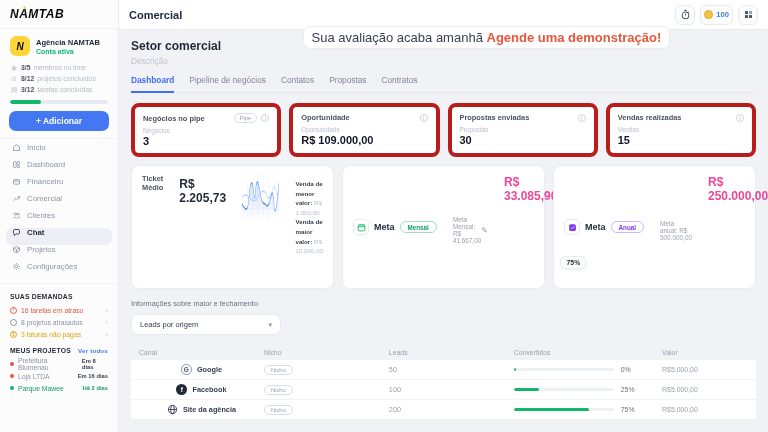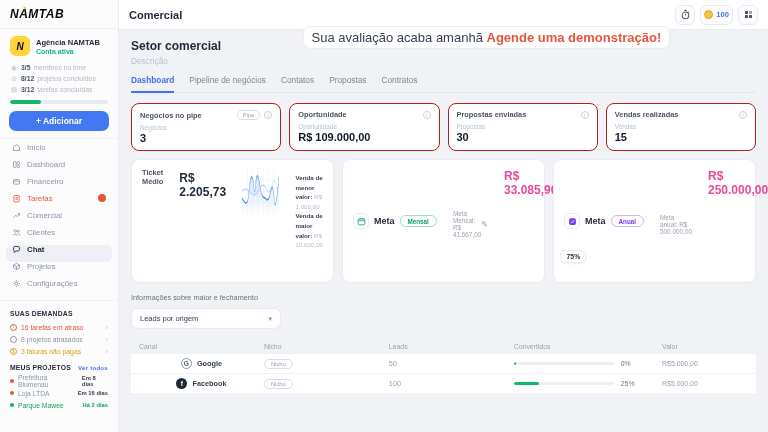--- a/index.html
+++ b/index.html
@@ -69,21 +69,21 @@
   .grid-ic i { background:#4b5563; border-radius:.5px; } .grid-ic i:nth-child(2){ background:#9aa1b0; }
 
   .content { flex:1; padding:9px 12px 0; overflow:hidden; }
   .page-title { font-size:12px; font-weight:700; color:#1f2937; }
   .page-desc { font-size:8.3px; color:#bcc3cf; margin-top:3px; }
   .tabs { display:flex; gap:15px; margin-top:9px; border-bottom:1px solid #e4e7ee; }
   .tab { font-size:8.3px; color:#7d8697; padding-bottom:6px; cursor:pointer; }
   .tab.active { color:#3f6df5; font-weight:700; border-bottom:2px solid #3f6df5; margin-bottom:-1px; }
 
   .kpis { display:flex; gap:8px; margin-top:10px; }
-  .kpi { flex:1; background:#fff; border:1px solid #b91c1c; border-radius:8px; padding:6px 8px; min-width:0; }
+  .kpi { flex:1; background:#fff; border:4px solid #b91c1c; border-radius:8px; padding:6px 8px; min-width:0; }
   .kpi-head { display:flex; align-items:center; gap:4px; }
   .kpi-title { font-size:7.4px; font-weight:600; color:#4b5563; white-space:nowrap; }
   .pill { margin-left:auto; border:1px solid #d9dee6; border-radius:999px; color:#9aa1b0;
     font-size:5.8px; padding:1px 5px; }
   .info { margin-left:auto; width:8px; height:8px; border:1px solid #ccd2dc; border-radius:50%;
     color:#b6bdc9; font-size:5.5px; font-style:italic; font-family:"Liberation Serif",serif;
     display:flex; align-items:center; justify-content:center; flex:none; cursor:pointer; }
   .kpi-head .pill + .info { margin-left:0; }
   .kpi-label { font-size:6.4px; color:#b9c0cc; margin-top:4px; }
   .kpi-value { font-size:11px; font-weight:700; color:#111827; margin-top:1px; }
@@ -197,28 +197,20 @@
             <rect x="7" y="7.5" width="3" height="2.5" rx="1"></rect>
           </svg>
         <span>Dashboard</span>
       </div>
       <div class="mi">
         <svg viewBox="0 0 12 12">
             <rect x="2" y="3.5" width="8" height="6" rx="1.2"></rect>
             <path d="M2 5.5 H10"></path>
           </svg>
         <span>Financeiro</span>
-      </div>
-      <div class="mi danger">
-        <svg viewBox="0 0 12 12">
-            <rect x="2.5" y="2" width="7" height="8.5" rx="1.2"></rect>
-            <path d="M4.5 5 H8 M4.5 7 H8"></path>
-          </svg>
-        <span>Tarefas</span>
-        <span class="badge-dot"></span>
       </div>
       <div class="mi">
         <svg viewBox="0 0 12 12">
             <path d="M2 9 L5 5.5 L7 7.5 L10 3.5"></path>
             <path d="M7.5 3.5 H10 V6"></path>
           </svg>
         <span>Comercial</span>
       </div>
       <div class="mi">
         <svg viewBox="0 0 12 12">
@@ -488,17 +480,38 @@
             <span class="niche-pill">Nicho</span>
             <span class="leads">100</span>
             <span class="conv">
                 <span class="track">
                   <span class="fill" style="display: block; width: 25%; background: rgb(18, 183, 106);"></span>
                 </span>
                 <span class="pct">25%</span>
               </span>
             <span class="valor">R$5.000,00</span>
           </div>
+          <div class="tr trow">
+            <span class="chan">
+                <span class="gi gi-globe">
+                  <svg viewBox="0 0 12 12">
+                    <circle cx="6" cy="6" r="4.5"></circle>
+                    <ellipse cx="6" cy="6" rx="2" ry="4.5"></ellipse>
+                    <path d="M1.5 6 H10.5"></path>
+                  </svg>
+                </span>
+                <span>Site da agência</span>
+              </span>
+            <span class="niche-pill">Nicho</span>
+            <span class="leads">200</span>
+            <span class="conv">
+                <span class="track">
+                  <span class="fill" style="display: block; width: 75%; background: rgb(18, 183, 106);"></span>
+                </span>
+                <span class="pct">75%</span>
+              </span>
+            <span class="valor">R$5.000,00</span>
+          </div>
         </div>
       </div>
     </div>
   </div>
 </div>
 
 </body></html>

